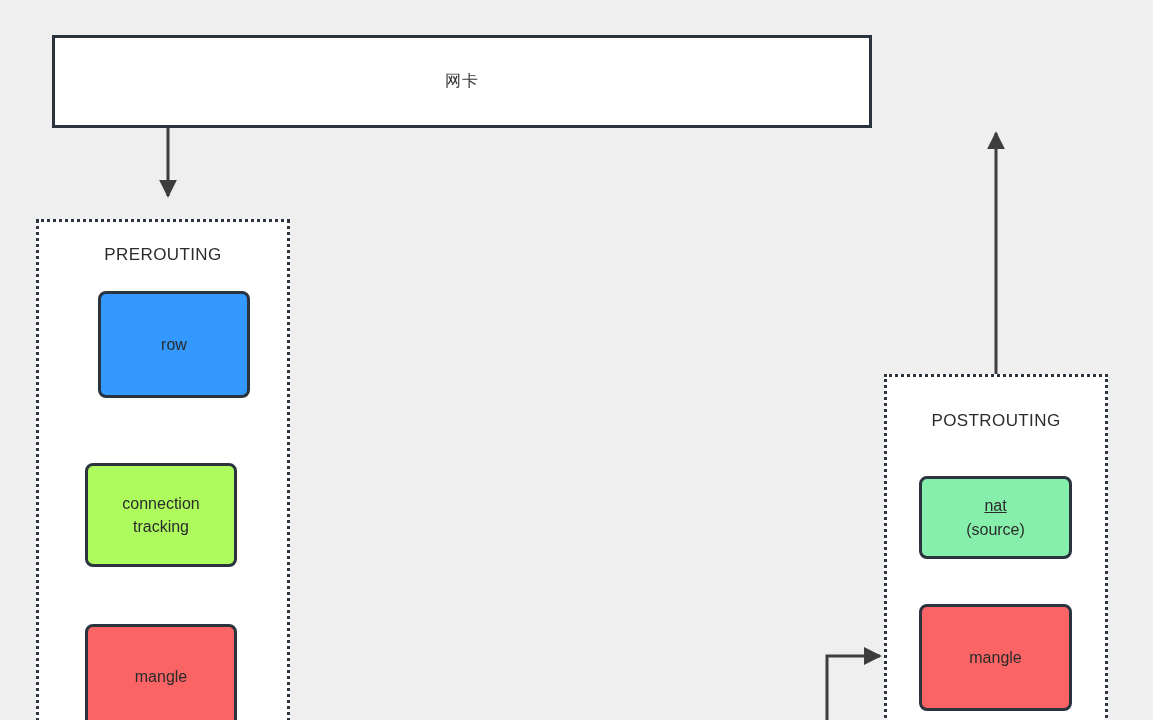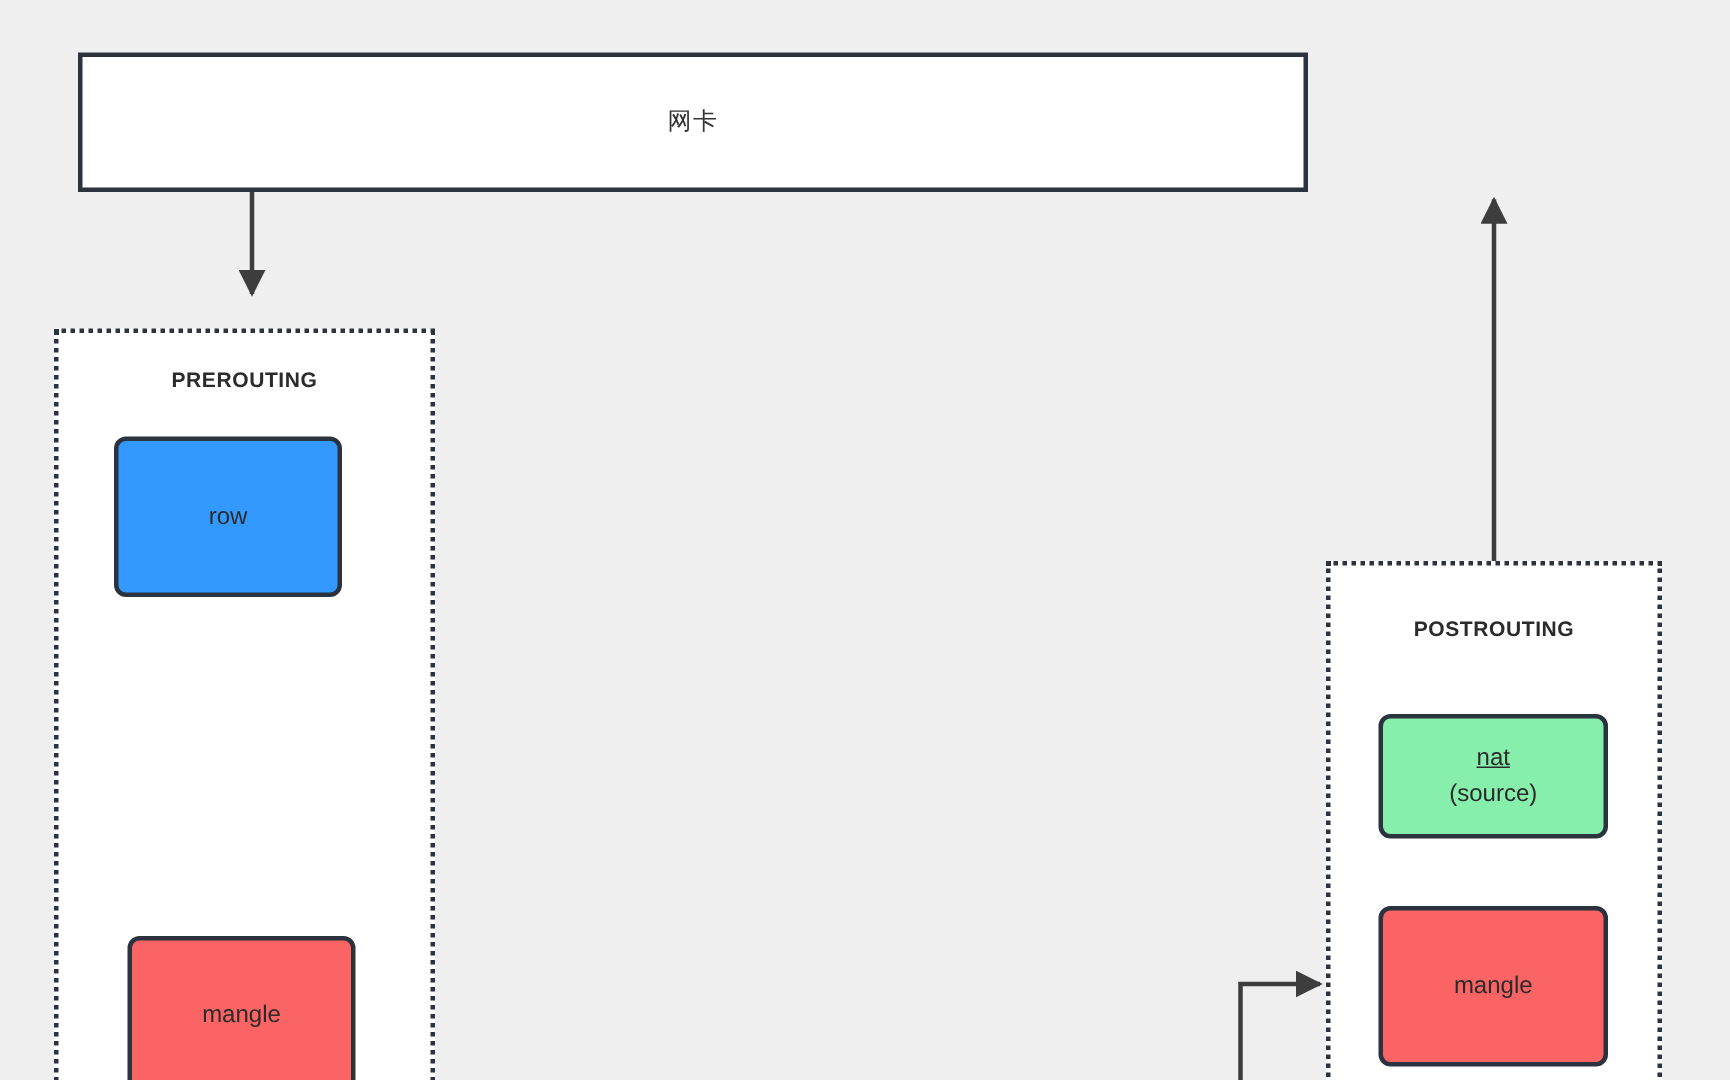--- a/index.html
+++ b/index.html
@@ -67,43 +67,43 @@
     left: 884px;
     top: 374px;
     width: 224px;
     height: 385px;
   }
   .chain-title {
     position: absolute;
     left: 0;
     width: 100%;
     text-align: center;
-    font-size: 14px;
-    font-weight: bold;
+    font-size: 17px;
+    font-weight: normal;
     color: #2b2b2b;
     letter-spacing: 0.4px;
   }
   .chain-prerouting .chain-title { top: 23px; }
   .chain-postrouting .chain-title { top: 34px; }
   
   .node {
     position: absolute;
     border: 3px solid #2b333f;
     border-radius: 8px;
     box-sizing: border-box;
     display: flex;
     align-items: center;
     justify-content: center;
     text-align: center;
     font-size: 16px;
     color: #2b2b2b;
     line-height: 1.45;
   }
   .node-row {
-    left: 76px;
+    left: 98px;
     top: 291px;
     width: 152px;
     height: 107px;
     background: #3399ff;
   }
   .node-conntrack {
     left: 85px;
     top: 463px;
     width: 152px;
     height: 104px;
@@ -176,20 +176,26 @@
   </div>
 
   <div class="chain chain-prerouting">
     <div class="chain-title">PREROUTING</div>
   </div>
 
   <div class="node node-row">
     <span class="node-text">row</span>
   </div>
 
+  <div class="node node-conntrack">
+    <div>
+      <span class="node-text">connection</span>
+      <span class="node-text">tracking</span>
+    </div>
+  </div>
 
   <div class="node node-mangle-pre">
     <span class="node-text">mangle</span>
   </div>
 
   <div class="chain chain-postrouting">
     <div class="chain-title">POSTROUTING</div>
   </div>
 
   <div class="node node-nat-src">

